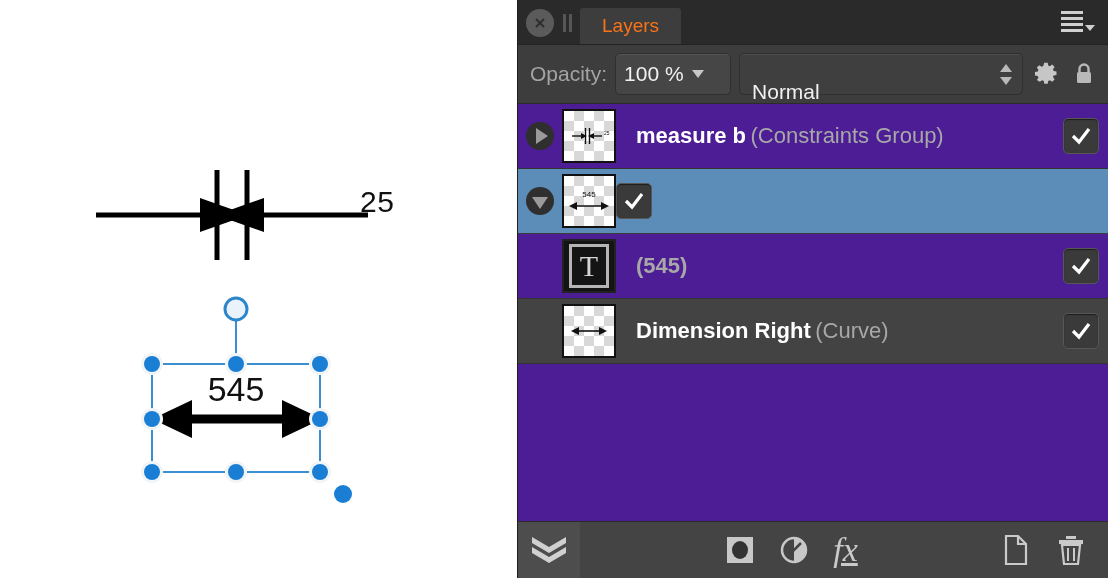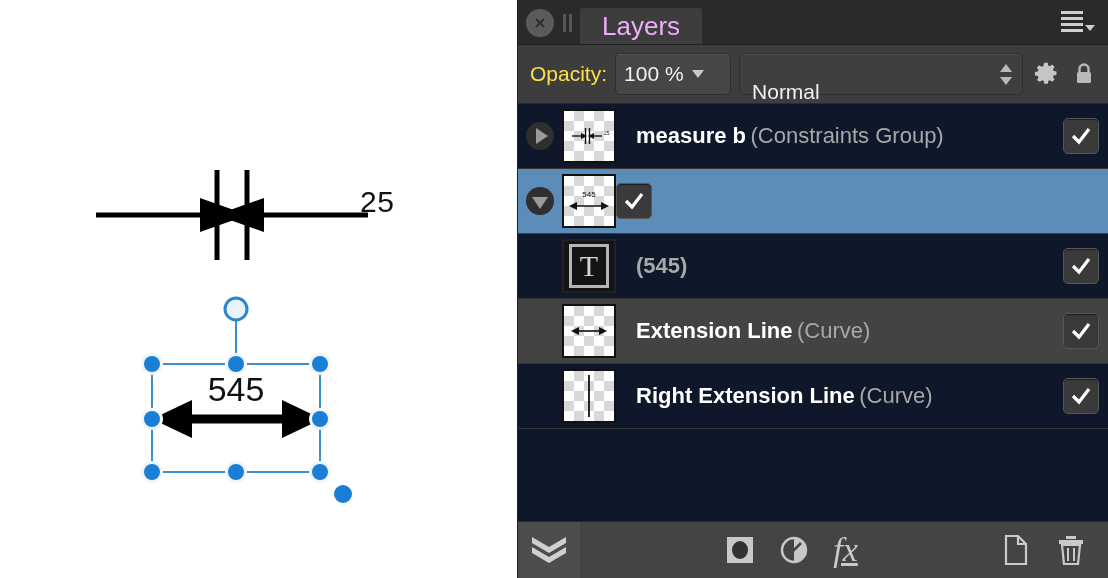--- a/index.html
+++ b/index.html
@@ -64,21 +64,21 @@
     width: 14px; height: 22px; margin: 0 6px 10px 2px;
     display: flex; align-items: center; justify-content: center; gap: 3px;
     flex: none;
   }
   #win-grip i { display:block; width: 3px; height: 18px; background: #565656; }
   #tab-layers {
     background: #3d3d3d;
     height: 36px;
     padding: 0 22px;
     display: flex; align-items: center;
-    font-size: 26px; color: #f0abfc;
+    font-size: 19px; color: #f97316;
     border-radius: 3px 3px 0 0;
   }
   #tab-spacer { flex: 1; }
   #panel-menu {
     margin: 0 14px 12px 0;
     display: flex; align-items: flex-end; gap: 2px;
     flex: none;
   }
   #panel-menu .bars { display: flex; flex-direction: column; gap: 3px; }
   #panel-menu .bars i { display: block; width: 22px; height: 3px; background: #cfcfcf; }
@@ -91,21 +91,21 @@
 
   
   #optionsbar {
     height: 58px; min-height: 58px;
     background: #3d3d3d;
     display: flex; align-items: center;
     padding: 0 10px 0 12px;
     border-bottom: 1px solid #2b2b2b;
     gap: 8px;
   }
-  #opacity-label { font-size: 21px; color: #fde047; }
+  #opacity-label { font-size: 21px; color: #a3a3a3; }
   #opacity-field {
     height: 40px; width: 98px;
     background: #464646;
     border: 1px solid #2f2f2f;
     border-radius: 5px;
     display: flex; align-items: center; justify-content: flex-start;
     padding: 0 8px;
     gap: 8px;
     box-shadow: inset 0 1px 0 #545454;
   }
@@ -133,21 +133,21 @@
     border-bottom: 8px solid #b9b9b9;
   }
   #blend-stepper .dn {
     width: 0; height: 0;
     border-left: 6px solid transparent; border-right: 6px solid transparent;
     border-top: 8px solid #b9b9b9;
   }
   #gear-icon, #lock-icon { width: 30px; display:flex; align-items:center; justify-content:center; }
 
   
-  #layerlist { flex: 1; overflow: hidden; background: #0f172a; }
+  #layerlist { flex: 1; overflow: hidden; background: #4c1d95; }
   .layer-row {
     display: flex; align-items: center;
     height: 65px;
     border-bottom: 1px solid #333;
     box-sizing: border-box;
     padding-right: 10px;
   }
   .layer-row.alt { background: #434343; }
   .layer-row.selected { background: #5b8db8; border-bottom-color: #3d3d3d; }
   .disclosure {
@@ -408,46 +408,30 @@
 
       <div class="layer-row alt">
         <div class="thumb indent-1">
           <svg width="50" height="50" viewBox="0 0 50 50" aria-hidden="true">
             <line x1="9" y1="25" x2="41" y2="25" stroke="#111" stroke-width="1.6"></line>
             <polygon points="15,21 7,25 15,29" fill="#111"></polygon>
             <polygon points="35,21 43,25 35,29" fill="#111"></polygon>
           </svg>
         </div>
         <div class="names">
-          <span class="lname">Extension Line</span>
+          <span class="lname">Dimension Right</span>
           <span class="lkind">(Curve)</span>
         </div>
         <div class="vis-check">
           <svg width="24" height="24" viewBox="0 0 24 24" aria-hidden="true">
               <polyline points="4,12 10,18 20,5" fill="none" stroke="#fff" stroke-width="3.2"></polyline>
             </svg>
         </div>
       </div>
 
-      <div class="layer-row">
-        <div class="thumb indent-1">
-          <svg width="50" height="50" viewBox="0 0 50 50" aria-hidden="true">
-            <line x1="25" y1="4" x2="25" y2="46" stroke="#111" stroke-width="1.8"></line>
-          </svg>
-        </div>
-        <div class="names">
-          <span class="lname">Right Extension Line</span>
-          <span class="lkind">(Curve)</span>
-        </div>
-        <div class="vis-check">
-          <svg width="24" height="24" viewBox="0 0 24 24" aria-hidden="true">
-              <polyline points="4,12 10,18 20,5" fill="none" stroke="#fff" stroke-width="3.2"></polyline>
-            </svg>
-        </div>
-      </div>
 
 
     </div>
 
     <div id="bottombar">
       <div id="stack-btn">
         <svg width="38" height="30" viewBox="0 0 38 30" aria-hidden="true">
           <polygon points="2,2 19,12 36,2 36,8 19,18 2,8" fill="#d0d0d0"></polygon>
           <polygon points="2,12 19,22 36,12 36,18 19,28 2,18" fill="#d0d0d0"></polygon>
         </svg>

